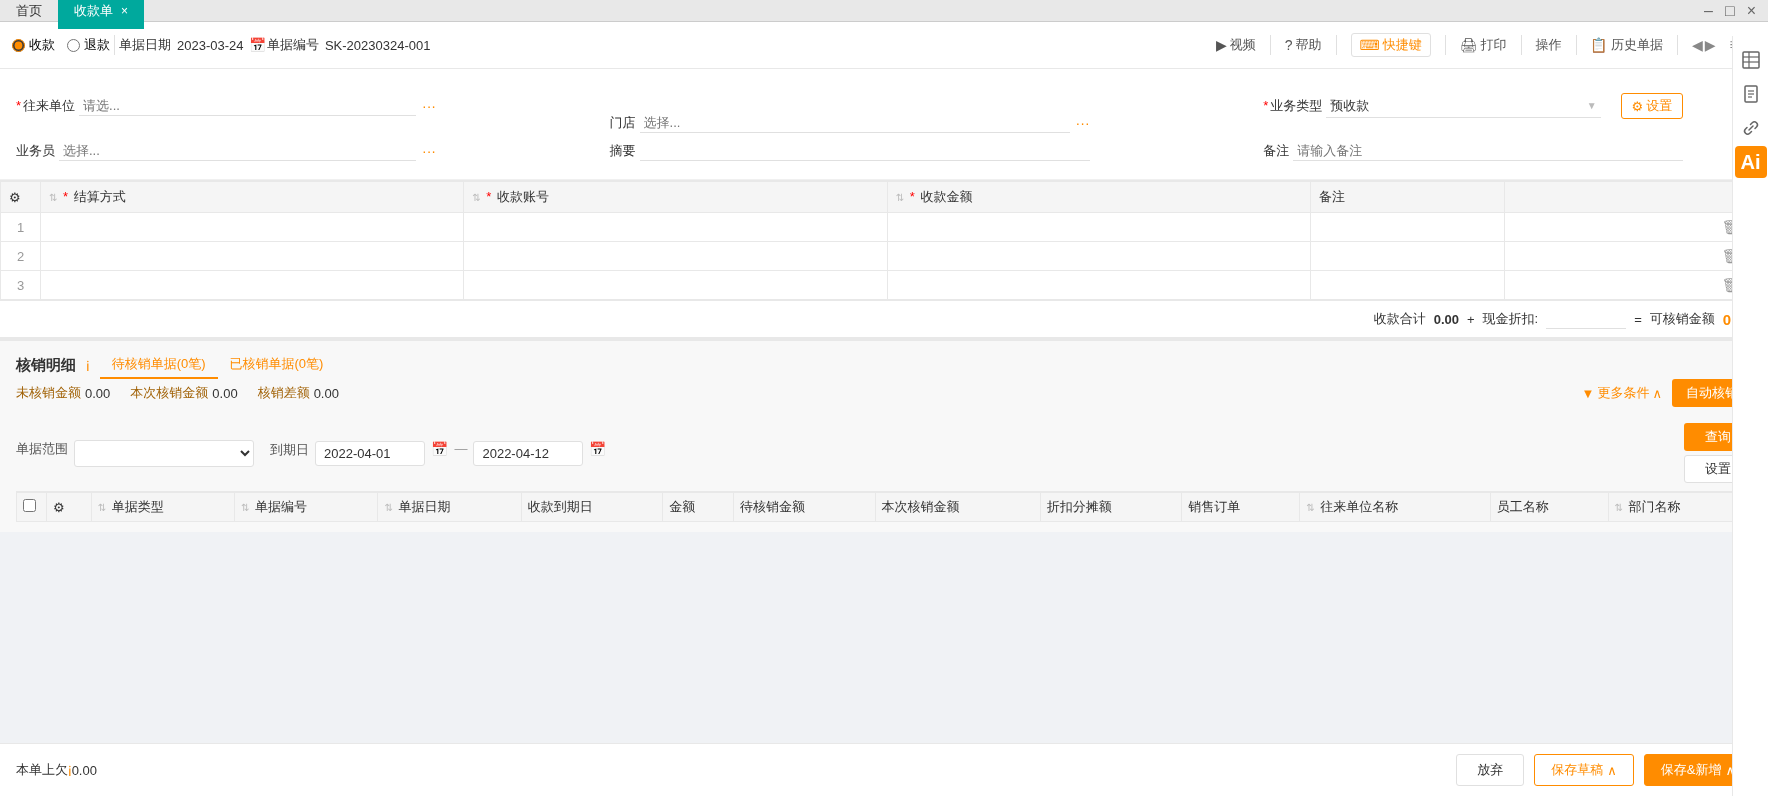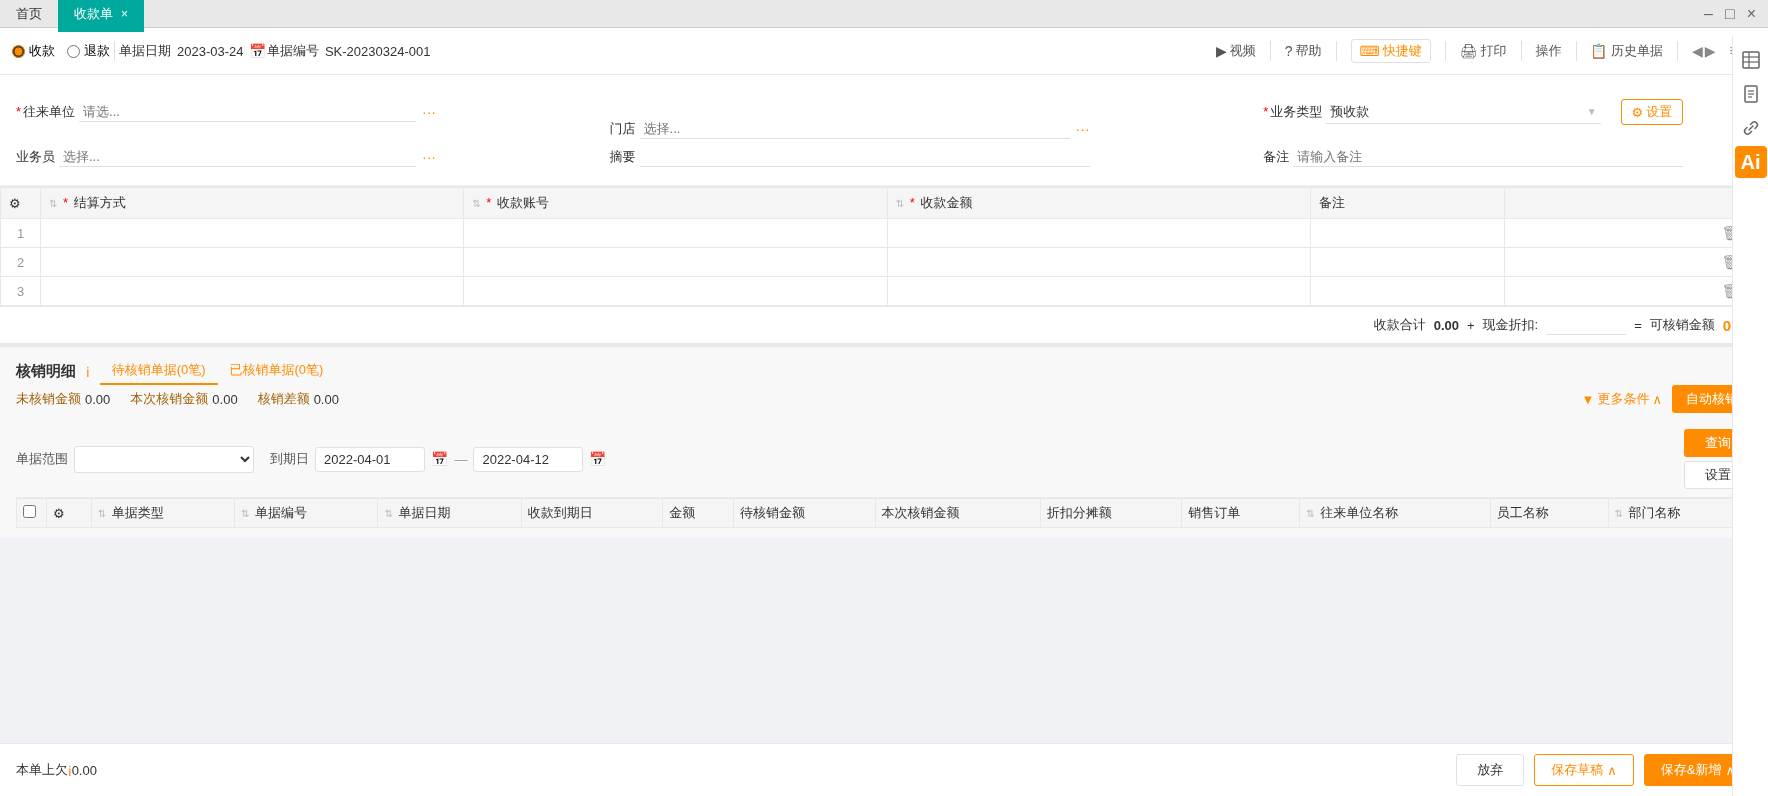--- a/index.html
+++ b/index.html
@@ -1,20 +1,20 @@
 <!DOCTYPE html>
 <html><head>
   <meta charset="utf-8">
   <style>
     * { box-sizing: border-box; margin: 0; padding: 0; font-family: 'Microsoft YaHei', Arial, sans-serif; font-size: 13px; }
     body { background: #f0f2f5; width: 1768px; min-height: 796px; overflow: hidden; }
 
     
     .tab-bar {
-      display: flex; align-items: center; background: #e8e8e8; height: 28px;
+      display: flex; align-items: center; background: #e8e8e8; height: 22px;
       border-bottom: 1px solid #ccc; position: relative;
     }
     .tab-item {
       display: flex; align-items: center; padding: 0 16px; height: 36px;
       cursor: pointer; font-size: 13px; color: #333;
     }
     .tab-item.active {
       background: #00a99d; color: #fff;
     }
     .tab-item .tab-close {
@@ -140,21 +140,21 @@
     .filter-btn { color: #ff8c00; cursor: pointer; display: flex; align-items: center; gap: 3px; }
     .auto-btn {
       background: #ff8c00; color: #fff; border: none; padding: 5px 14px;
       border-radius: 3px; cursor: pointer;
     }
 
     
     .filter-row {
       display: flex; align-items: center; gap: 16px; padding: 8px 0; background: #f8f8f8;
     }
-    .filter-field { display: flex; align-items: center; gap: 6px; }
+    .filter-field { display: flex; align-items: flex-start; gap: 6px; }
     .filter-select {
       border: 1px solid #e0e0e0; border-radius: 3px; padding: 4px 8px;
       background: #fff; min-width: 180px; color: #333; outline: none;
     }
     .filter-label { color: #555; white-space: nowrap; }
     .filter-input {
       border: 1px solid #e0e0e0; border-radius: 3px; padding: 4px 8px;
       background: #fff; width: 110px; color: #333; outline: none;
     }
     .filter-dash { color: #999; }

